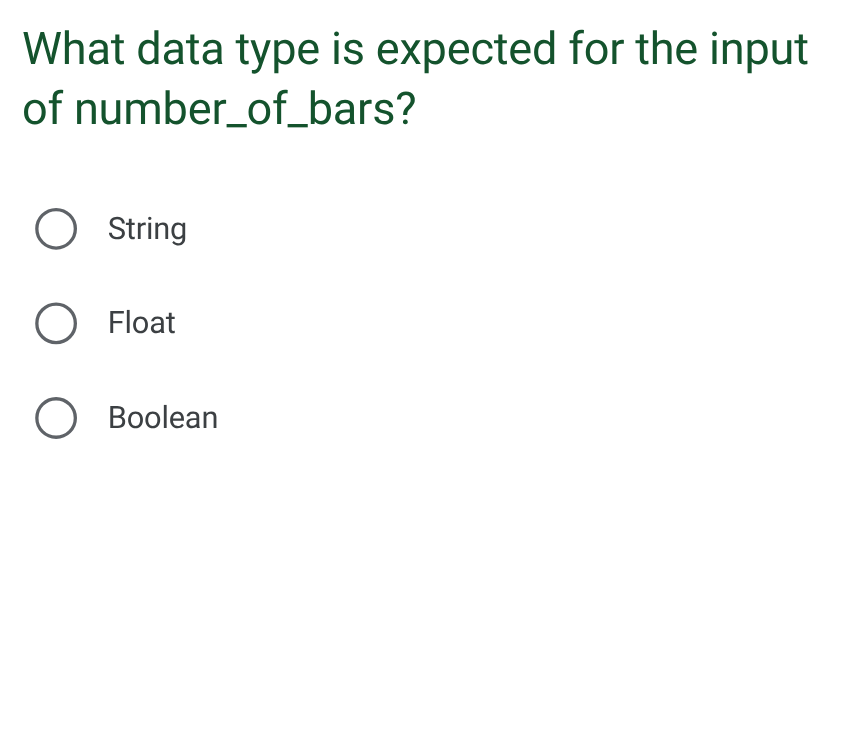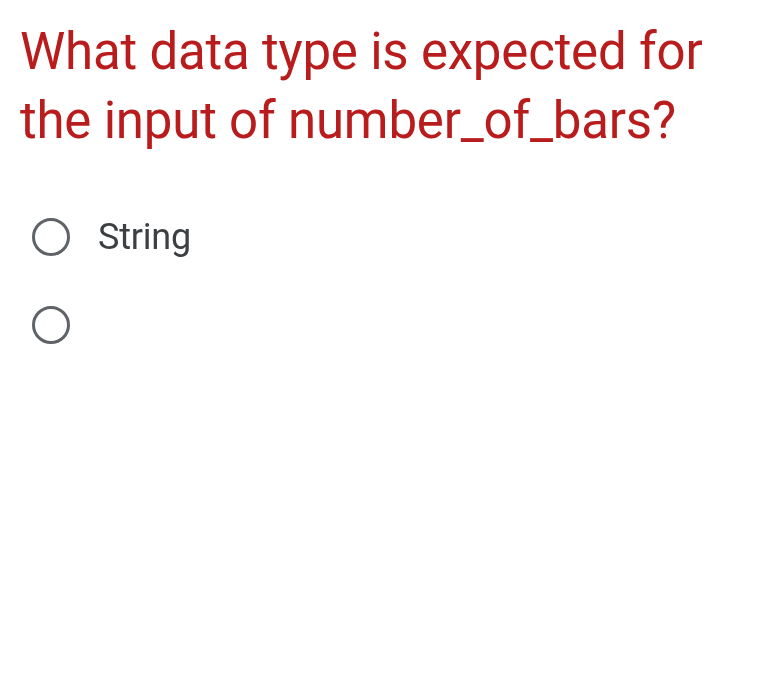--- a/index.html
+++ b/index.html
@@ -8,23 +8,23 @@
       box-sizing: border-box;
     }
     body {
       font-family: -apple-system, BlinkMacSystemFont, "Segoe UI", Roboto, Helvetica, Arial, sans-serif;
       background: #ffffff;
       width: 765px;
       height: 674px;
       padding: 18px 20px;
     }
     .question {
-      font-size: 51px;
+      font-size: 41px;
       line-height: 1.35;
-      color: #b91c1c;
+      color: #14532d;
       font-weight: 400;
       margin-bottom: 60px;
       letter-spacing: -0.2px;
     }
     .options {
       display: flex;
       flex-direction: column;
       gap: 48px;
       padding-left: 12px;
     }
@@ -36,32 +36,37 @@
     }
     .radio {
       width: 38px;
       height: 38px;
       border: 3px solid #5f6368;
       border-radius: 50%;
       flex-shrink: 0;
       background: #ffffff;
     }
     .option-label {
-      font-size: 36px;
+      font-size: 28px;
       color: #3c4043;
       font-weight: 400;
       letter-spacing: -0.2px;
     }
   </style>
 </head>
 <body>
 
 <div class="question">What data type is expected for the input of number_of_bars?</div>
 
 <div class="options">
   <div class="option">
     <div class="radio"></div>
     <span class="option-label">String</span>
   </div>
   <div class="option">
     <div class="radio"></div>
+    <span class="option-label">Float</span>
+  </div>
+  <div class="option">
+    <div class="radio"></div>
+    <span class="option-label">Boolean</span>
   </div>
 </div>
 
 </body></html>

